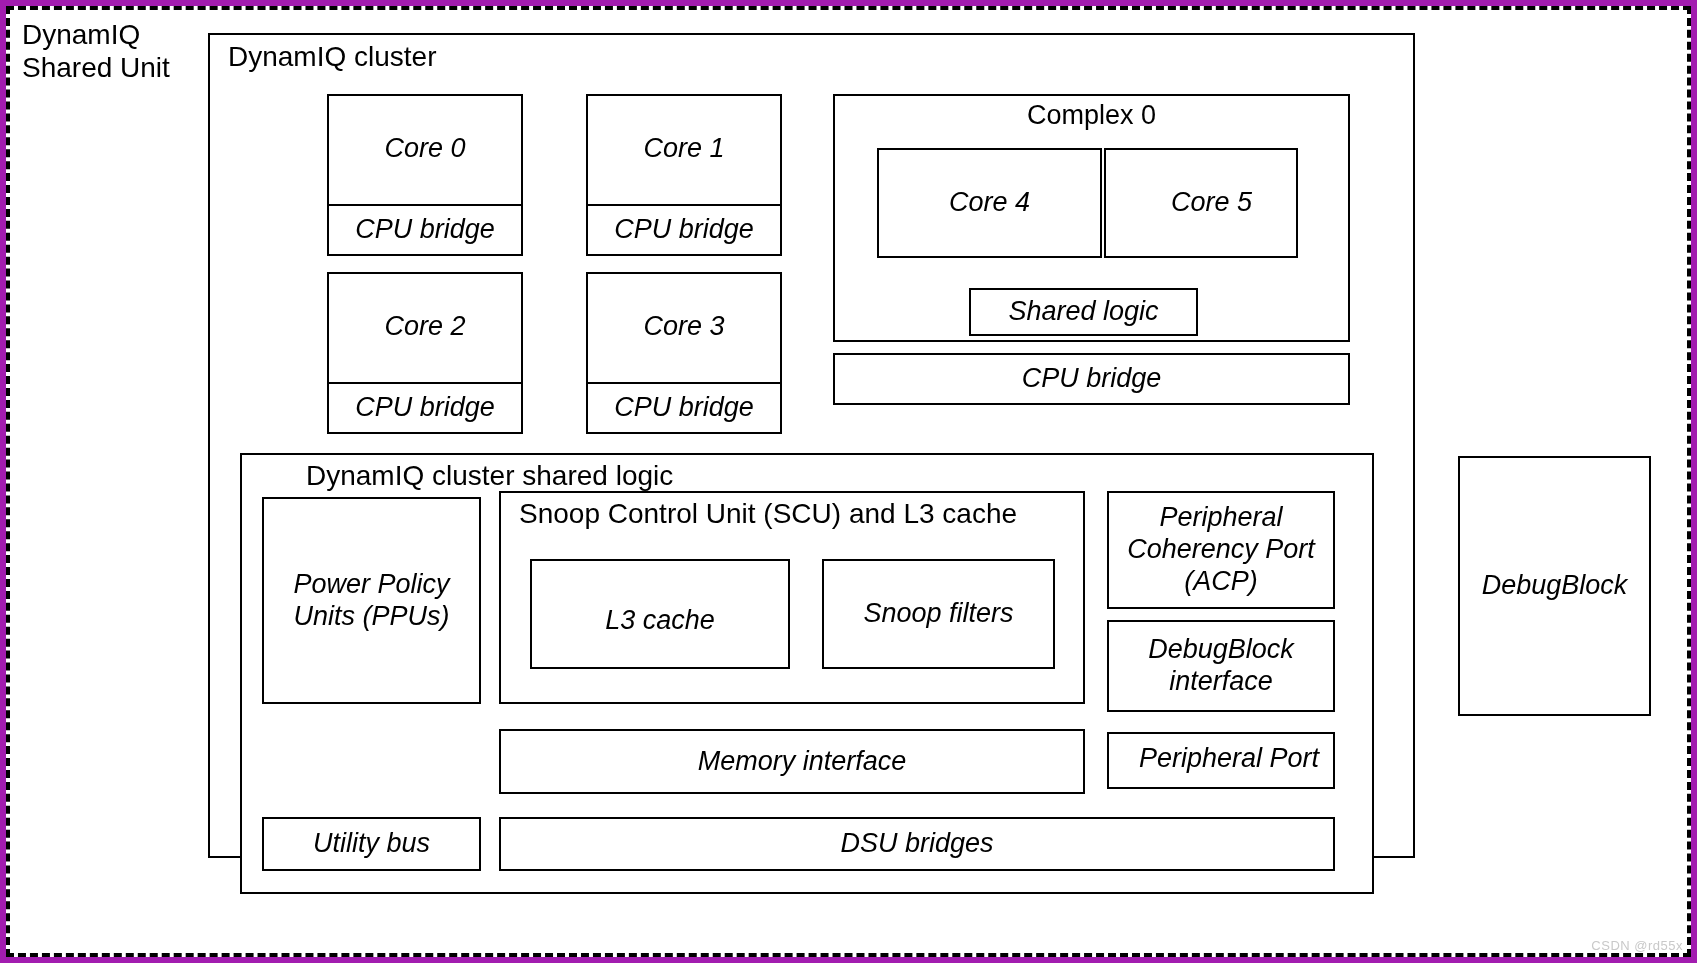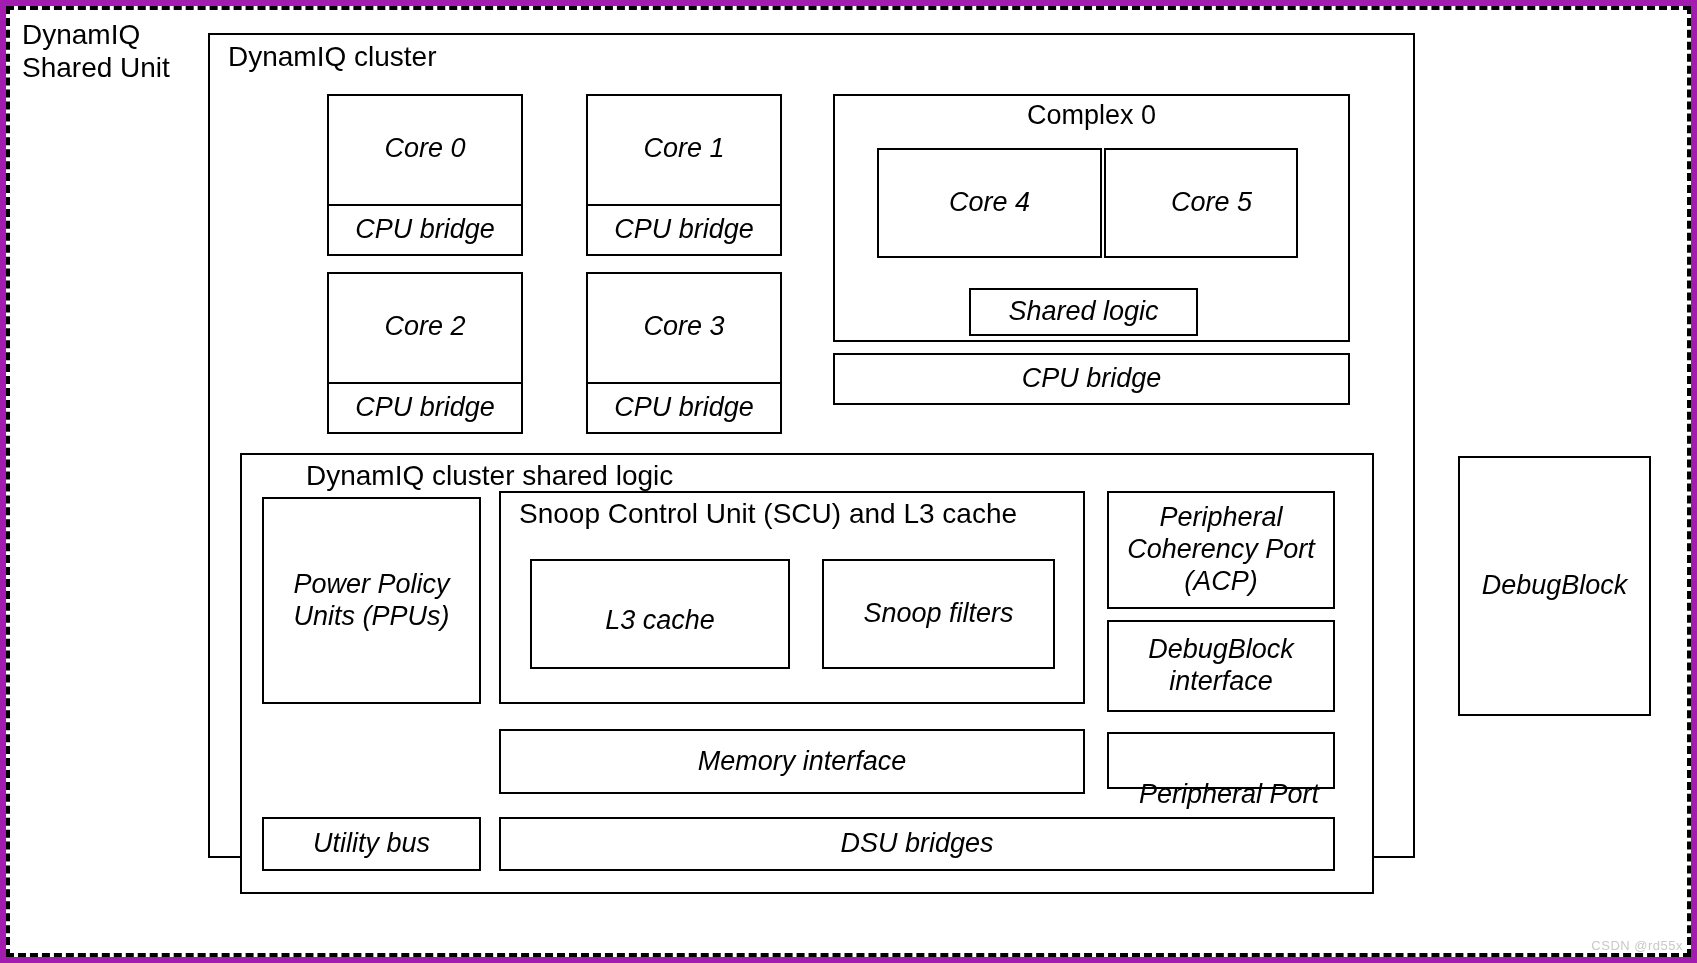--- a/index.html
+++ b/index.html
@@ -149,21 +149,21 @@
   <div class="box" style="left:1107px; top:491px; width:228px; height:118px;"></div>
   <div class="label t27 ctr" style="left:1107px; top:491px; width:228px; height:118px;">Peripheral
 Coherency Port
 (ACP)</div>
 
   <div class="box" style="left:1107px; top:620px; width:228px; height:92px;"></div>
   <div class="label t27 ctr" style="left:1107px; top:620px; width:228px; height:92px;">DebugBlock
 interface</div>
 
   <div class="box" style="left:1107px; top:732px; width:228px; height:57px;"></div>
-  <div class="label t27 ctr" style="left:1107px; top:772px; width:228px; height:45px;padding-left:16px;">Peripheral Port</div>
+  <div class="label t27 ctr" style="left:1107px; top:736px; width:228px; height:45px;padding-left:16px;">Peripheral Port</div>
 
   <div class="box" style="left:499px; top:729px; width:586px; height:65px;"></div>
   <div class="label t27 ctr" style="left:499px; top:729px; width:586px; height:65px;padding-left:20px;">Memory interface</div>
 
   <div class="box" style="left:262px; top:817px; width:219px; height:54px;"></div>
   <div class="label t27 ctr" style="left:262px; top:817px; width:219px; height:54px;">Utility bus</div>
 
   <div class="box" style="left:499px; top:817px; width:836px; height:54px;"></div>
   <div class="label t27 ctr" style="left:499px; top:817px; width:836px; height:54px;">DSU bridges</div>
 

